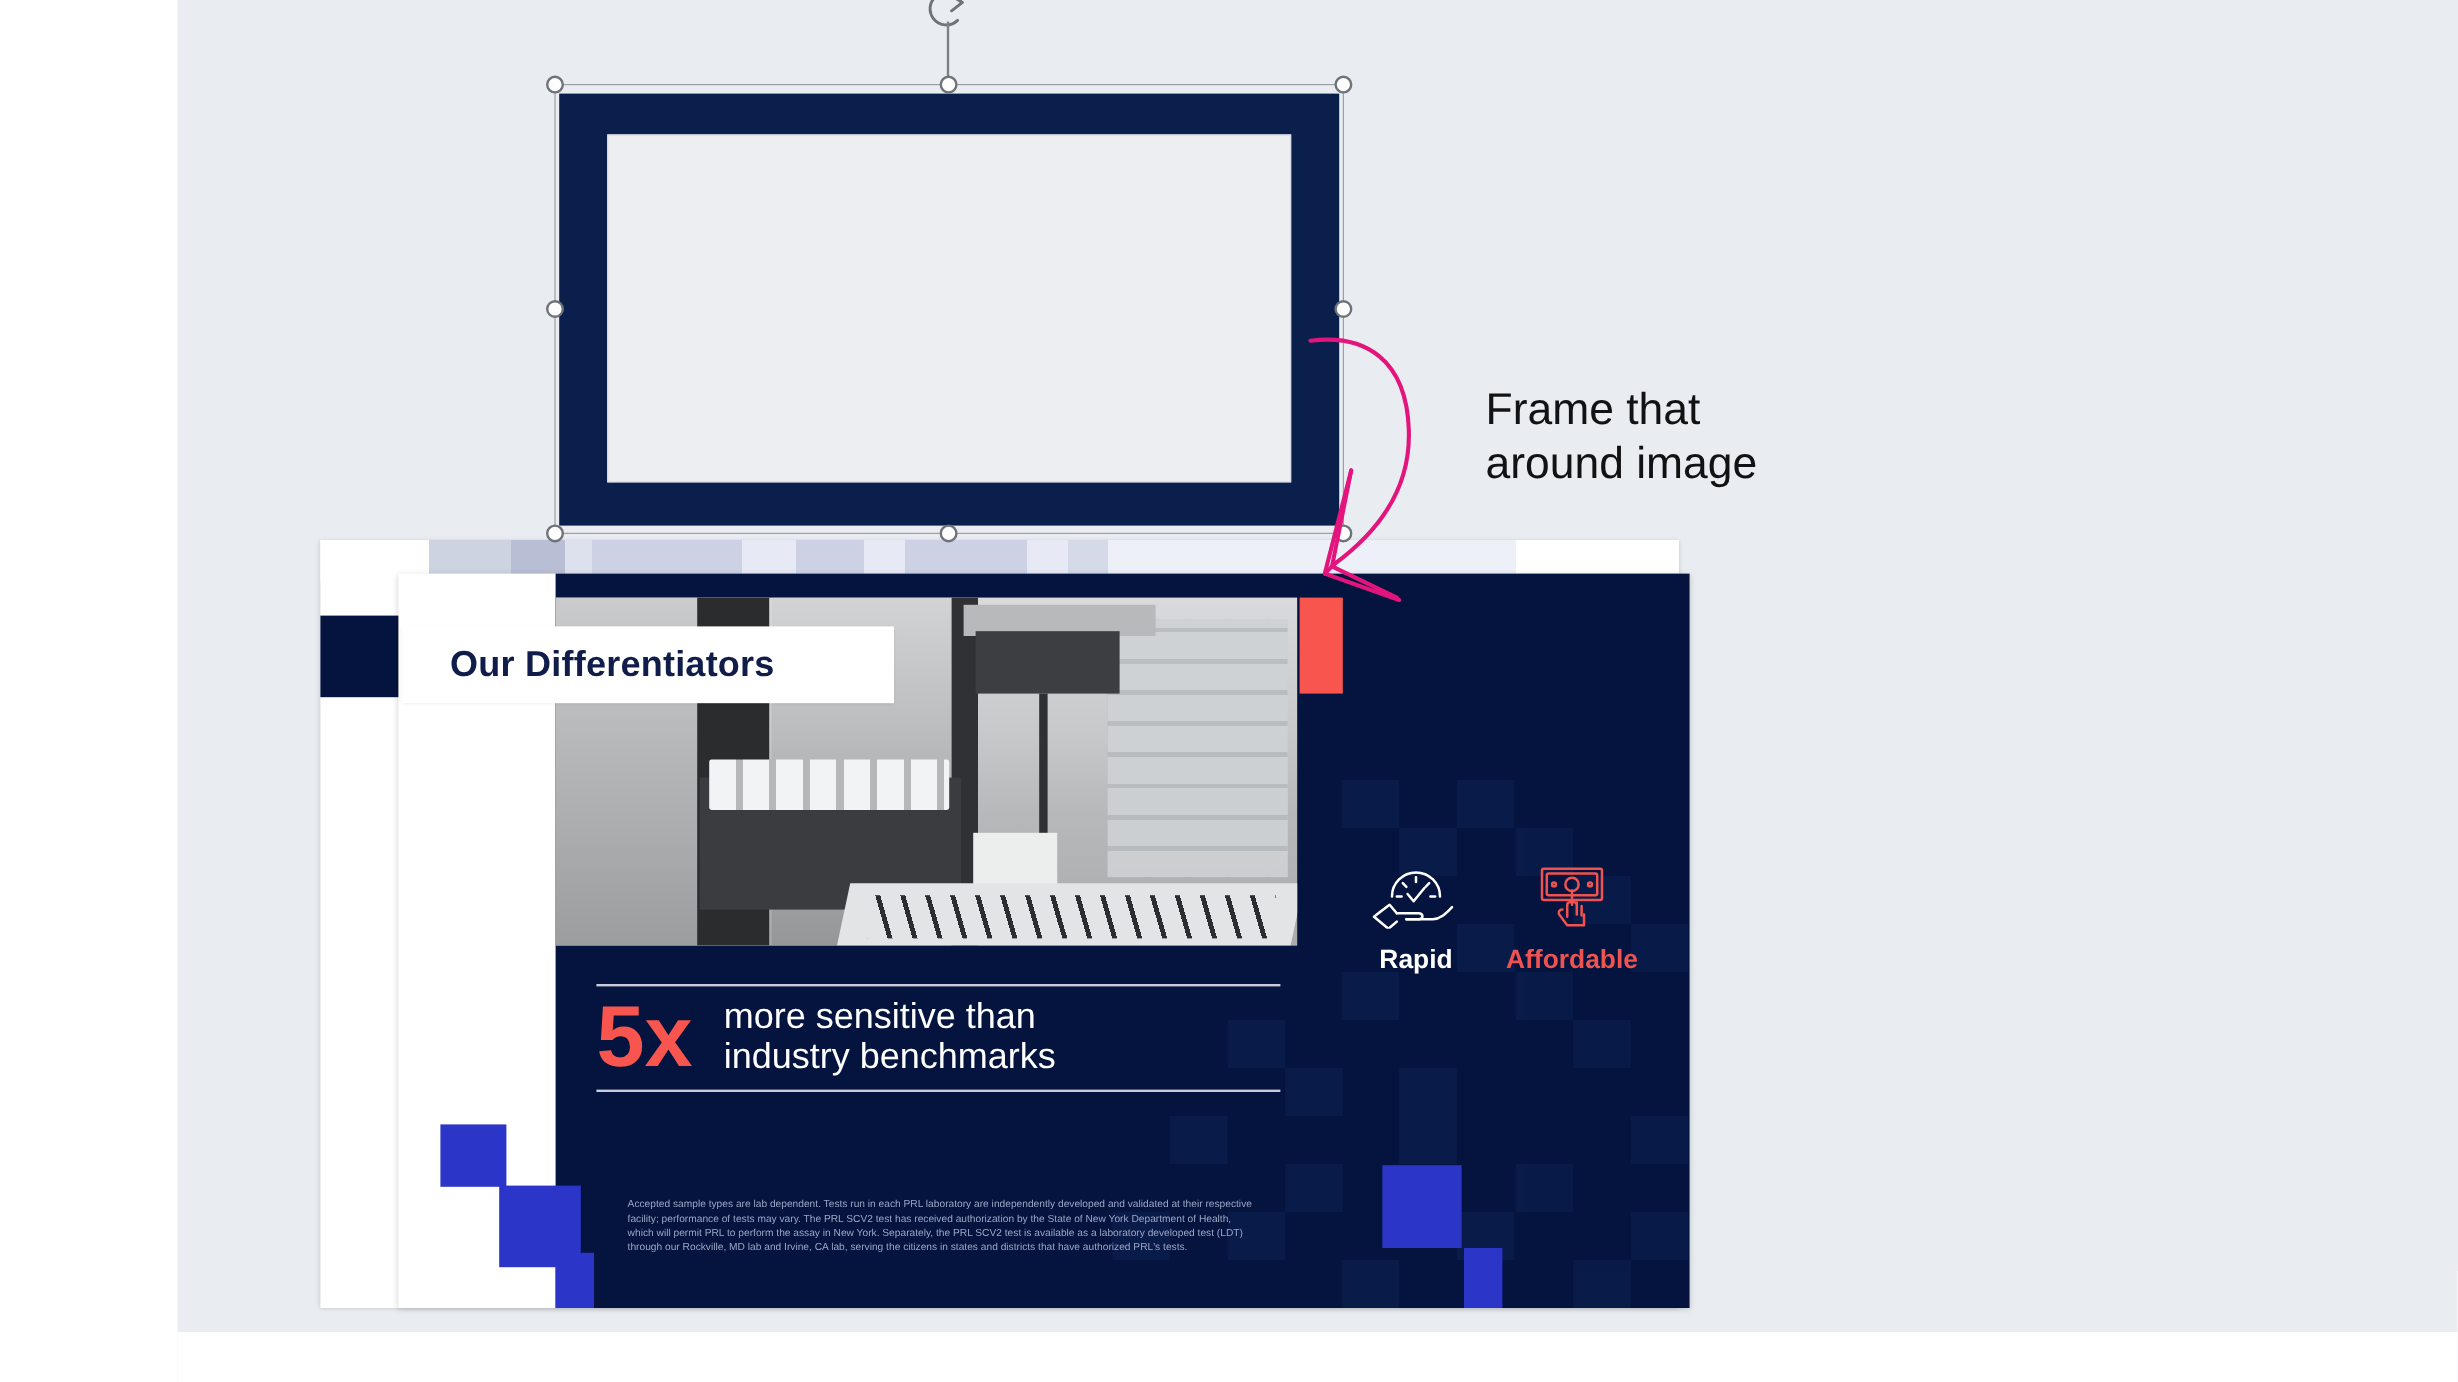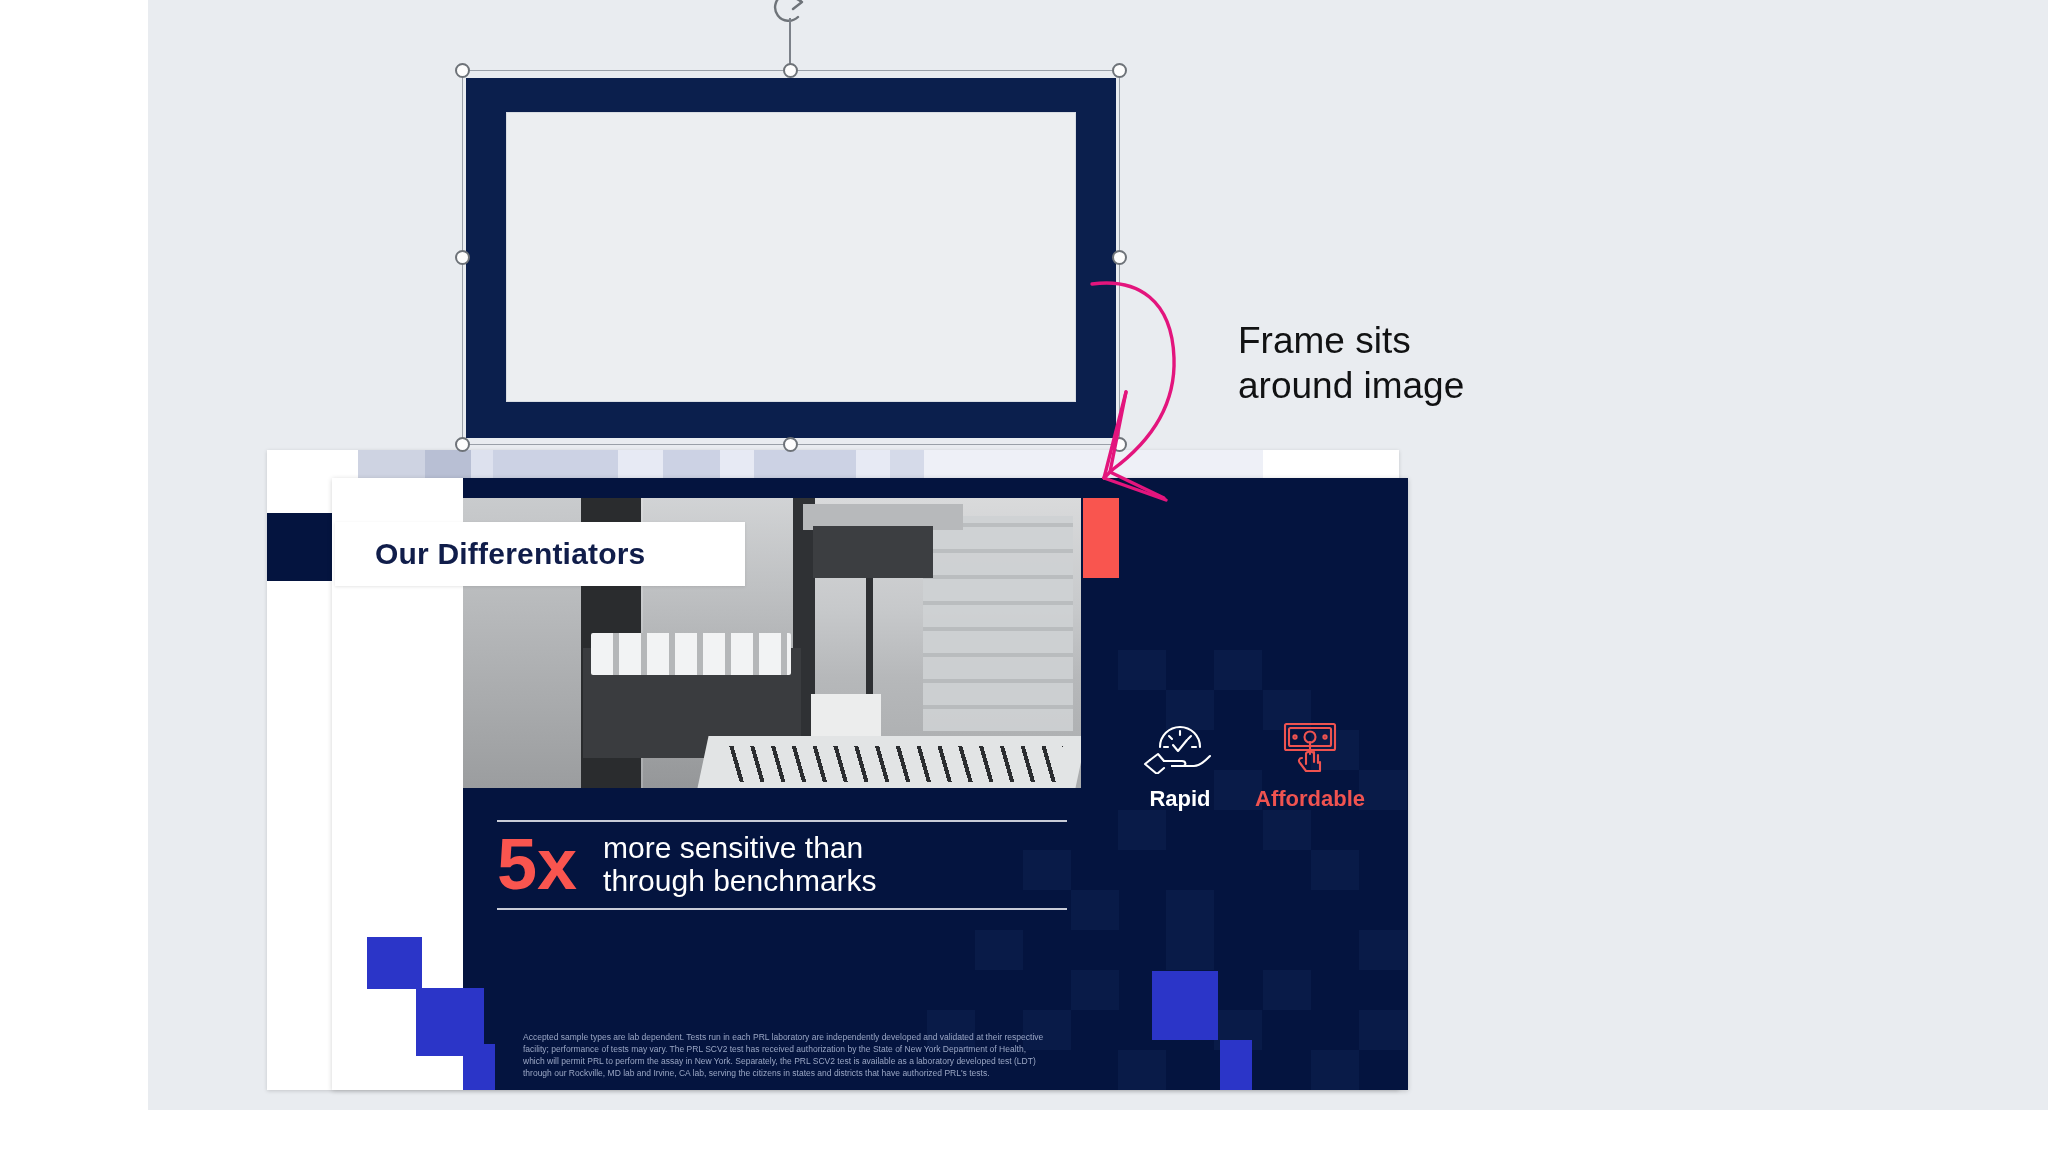--- a/index.html
+++ b/index.html
@@ -152,21 +152,21 @@
   .rule{height:2px;background:#c9ccd8;width:100%;}
   .stat-row{display:flex;align-items:center;padding:8px 0 10px 0;}
   .stat-num{font-size:72px;font-weight:bold;color:#f9554f;line-height:.95;margin-right:26px;}
   .stat-txt{font-size:30px;color:#ffffff;line-height:1.12;}
   .stat-sub{
     text-align:center;font-size:19px;color:#f06a63;letter-spacing:2.2px;
     padding:12px 0 10px 0;font-weight:normal;
   }
   .disclaimer{
     position:absolute;left:523px;top:997px;width:525px;
-    font-size:8.5px;line-height:1.42;color:#9aa6c4;margin-top:34px;
+    font-size:8.5px;line-height:1.42;color:#9aa6c4;
   }
 
   
   .bsq{position:absolute;background:#2b35c8;}
   .bsq1{left:367px;top:937px;width:55px;height:52px;}
   .bsq2{left:416px;top:988px;width:68px;height:68px;}
   .bsq3{left:463px;top:1044px;width:32px;height:46px;}
   .bsq4{left:1152px;top:971px;width:66px;height:69px;}
   .bsq5{left:1220px;top:1040px;width:32px;height:50px;}
 </style>
@@ -268,21 +268,21 @@
       </g>
     </svg>
     <div class="lbl">Rapid</div>
   </div>
 
   <div class="stat">
     <div class="rule"></div>
     <div class="stat-row">
       <div class="stat-num">5x</div>
       <div class="stat-txt" style="white-space:pre-line">more sensitive than
-through benchmarks</div>
+industry benchmarks</div>
     </div>
     <div class="rule"></div>
   </div>
   <div class="disclaimer">Accepted sample types are lab dependent. Tests run in each PRL laboratory are independently developed and validated at their respective facility; performance of tests may vary. The PRL SCV2 test has received authorization by the State of New York Department of Health, which will permit PRL to perform the assay in New York. Separately, the PRL SCV2 test is available as a laboratory developed test (LDT) through our Rockville, MD lab and Irvine, CA lab, serving the citizens in states and districts that have authorized PRL's tests.</div>
 
   <div class="bsq bsq1"></div>
   <div class="bsq bsq2"></div>
   <div class="bsq bsq3"></div>
   <div class="bsq bsq4"></div>
   <div class="bsq bsq5"></div>
@@ -311,15 +311,15 @@
 
   <svg class="anno-svg" viewBox="0 0 260 340">
     <g fill="none" stroke="#e3157d" stroke-width="3.4" stroke-linecap="round" stroke-linejoin="round">
       <path d="M2 22 C48 16 82 38 84 96 C86 150 52 186 22 208"></path>
       <path d="M22 208 C18 212 16 214 14 216"></path>
       <path d="M14 216 L36 130"></path>
       <path d="M14 216 L76 238"></path>
       <path d="M36 130 L20 210 L74 236"></path>
     </g>
   </svg>
-  <div class="anno-text">Frame sits
+  <div class="anno-text">Frame that
 around image</div>
 </div>
 
 </body></html>

